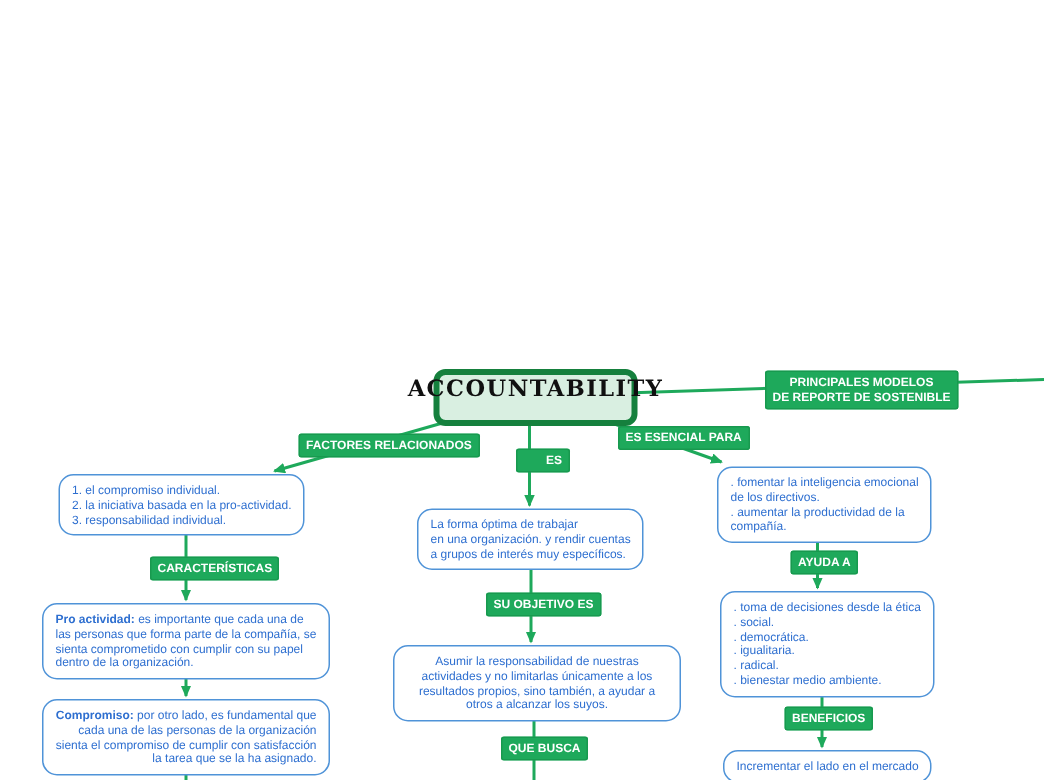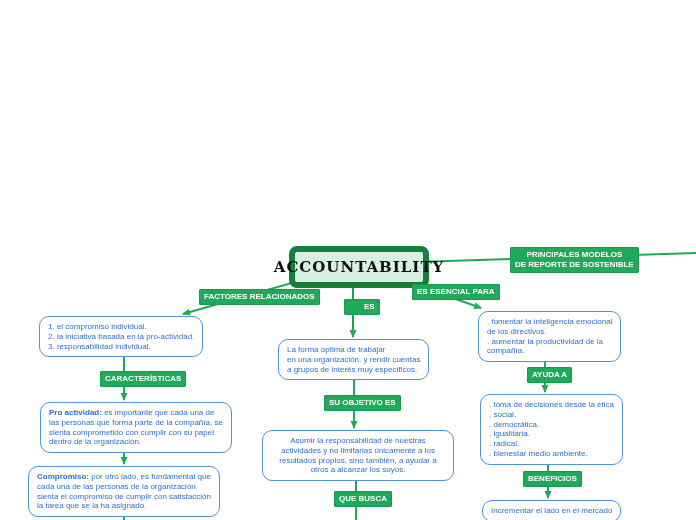--- a/index.html
+++ b/index.html
@@ -17,22 +17,22 @@
   .node{
     position:absolute;background:#ffffff;border:1.5px solid #4f93d8;
     border-radius:10px;color:#2e6fd0;font-size:8px;line-height:1.22;
     padding:5px 8px;z-index:2;
   }
   .node .line{white-space:nowrap;}
   .node.wrapbox{box-sizing:border-box;}
   .node b{font-weight:bold;}
   #title-node{
     position:absolute;left:289px;top:246px;width:128px;height:30px;
-    background:#d9efe1;border:6px solid #15803d;border-radius:8px;
-    display:flex;align-items:center;justify-content:center;z-index:3;
+    background:#d9efe1;border:4px solid #15803d;border-radius:8px;
+    display:flex;align-items:flex-start;justify-content:center;z-index:3;
   }
   #title-node span{
     font-family:"DejaVu Serif",serif;font-weight:900;font-size:15px;
     letter-spacing:1px;color:#101010;
   }
   .center{text-align:center;}
 </style>
 </head>
 <body>
 
@@ -105,25 +105,25 @@
     <div class="line">a grupos de interés muy específicos.</div>
   </div>
 
   <div class="node" style="left:478px;top:311px;">
     <div class="line">. fomentar la inteligencia emocional</div>
     <div class="line">de los directivos.</div>
     <div class="line">. aumentar la productividad de la</div>
     <div class="line">compañía.</div>
   </div>
 
-  <div class="node wrapbox" style="left:40px;top:402px;width:192px;">
+  <div class="node wrapbox" style="left:28px;top:402px;width:192px;">
     <b>Pro actividad:</b><span> es importante que cada una de las personas que forma parte de la compañía, se sienta comprometido con cumplir con su papel dentro de la organización.</span>
   </div>
 
-  <div class="node wrapbox" style="left:28px;top:466px;width:192px;">
+  <div class="node wrapbox" style="left:28px;top:466px;width:192px;text-align:right;">
     <b>Compromiso:</b><span> por otro lado, es fundamental que cada una de las personas de la organización sienta el compromiso de cumplir con satisfacción la tarea que se la ha asignado.</span>
   </div>
 
   <div class="node wrapbox" style="left:262px;top:430px;width:192px;text-align:center;">
     <span>Asumir la responsabilidad de nuestras actividades y no limitarlas únicamente a los resultados propios, sino también, a ayudar a otros a alcanzar los suyos.</span>
   </div>
 
   <div class="node" style="left:480px;top:394px;">
     <div class="line">. toma de decisiones desde la ética</div>
     <div class="line">. social.</div>

